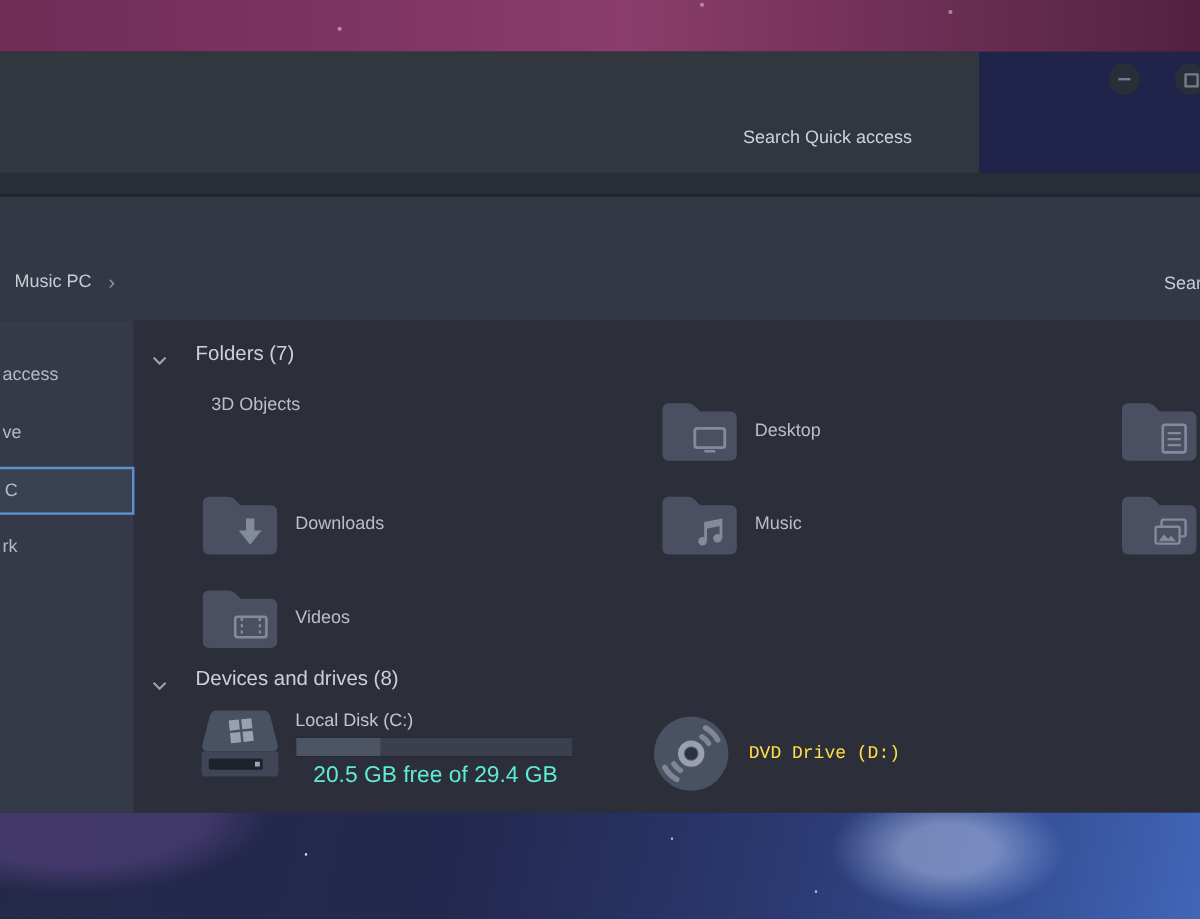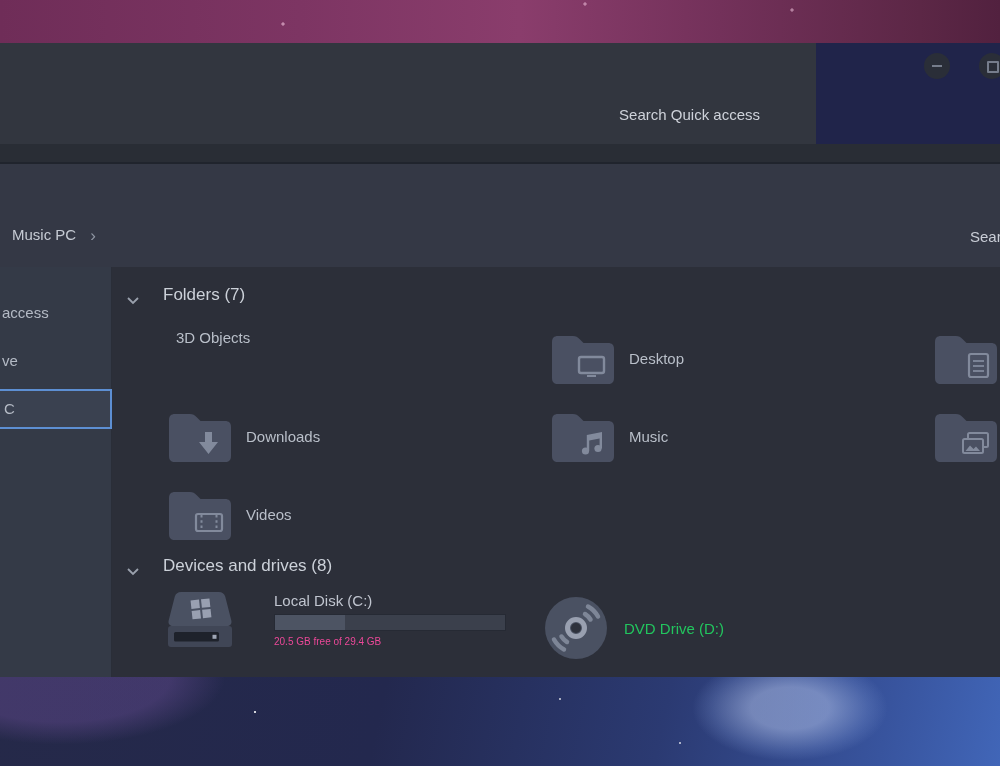--- a/index.html
+++ b/index.html
@@ -56,22 +56,22 @@
   .ficon{position:relative;width:70px;height:58px;flex:0 0 70px;}
   .badge3d{position:absolute;left:31px;top:27px;width:31px;height:20px;line-height:20px;
            text-align:center;font-size:15px;font-weight:bold;color:#9aa1b1;
            background:rgba(255,255,255,.05);border-radius:3px;}
 
   
   .drive-info{margin-left:11px;padding-top:3px;}
   .drive-label{font-size:15px;color:#c0c5cf;}
   .usage-track{margin-top:5px;width:232px;height:17px;background:#3b404c;border:1px solid #262a34;box-sizing:border-box;}
   .usage-fill{height:100%;background:#4d5463;}
-  .drive-free{margin-top:5px;font-size:10px;color:#ec4899;}
-  .dvd-label{font-size:15px;color:#22c55e;margin-left:15px;}
+  .drive-free{margin-top:5px;font-size:19px;color:#5eead4;margin-left:15px;}
+  .dvd-label{font-size:15px;color:#fde047;margin-left:15px;font-family:Liberation Mono, monospace;}
 </style>
 </head>
 <body>
 
 <div class="wall-top"></div>
 <div class="wall-bottom">
   
   
   
 </div>
@@ -94,20 +94,21 @@
       <span class="crumb-chev">›</span>
     </div>
     <div class="addr-search">Sear</div>
   </div>
 
   <div class="main">
     <div class="sidebar">
       <div class="side-item" style="top:29px;">access</div>
       <div class="side-item" style="top:77px;">ve</div>
       <div class="side-item sel" style="top:122px;">C</div>
+      <div class="side-item" style="top:172px;">rk</div>
     </div>
 
     <div class="content">
 
       <div class="sec-head" style="left:14px;top:18px;">
         <svg width="14" height="9">
           <polyline points="2,2 7,7 12,2" stroke="#9aa1ad" stroke-width="1.8" fill="none"></polyline>
         </svg>
         <span class="sec-title">Folders (7)</span>
       </div>
@@ -187,21 +188,21 @@
         <span class="tile-label">Videos</span>
       </div>
 
       <div class="sec-head" style="left:14px;top:289px;">
         <svg width="14" height="9">
           <polyline points="2,2 7,7 12,2" stroke="#9aa1ad" stroke-width="1.8" fill="none"></polyline>
         </svg>
         <span class="sec-title">Devices and drives (8)</span>
       </div>
 
-      <div class="tile" style="left:53px;top:322px;align-items:flex-start;gap:28px;">
+      <div class="tile" style="left:53px;top:322px;align-items:flex-start;">
         <svg width="70" height="68">
           <path d="M16 3 L54 3 C57 3 59.2 4.6 60.2 7.6 L66.2 31 C67.2 34.6 65.5 37 62 37 L8 37 C4.5 37 2.8 34.6 3.8 31 L9.8 7.6 C10.8 4.6 13 3 16 3 Z" fill="#4a5162"></path>
           <g transform="rotate(-6 35 20)" fill="#99a0b1">
             <rect x="26.5" y="10.5" width="8.5" height="8.5"></rect>
             <rect x="37" y="10.5" width="8.5" height="8.5"></rect>
             <rect x="26.5" y="21" width="8.5" height="8.5"></rect>
             <rect x="37" y="21" width="8.5" height="8.5"></rect>
           </g>
           <rect x="3" y="37" width="64" height="21" rx="3" fill="#404656"></rect>
           <rect x="9" y="43" width="45" height="9.5" rx="1.5" fill="#1e222b"></rect>

